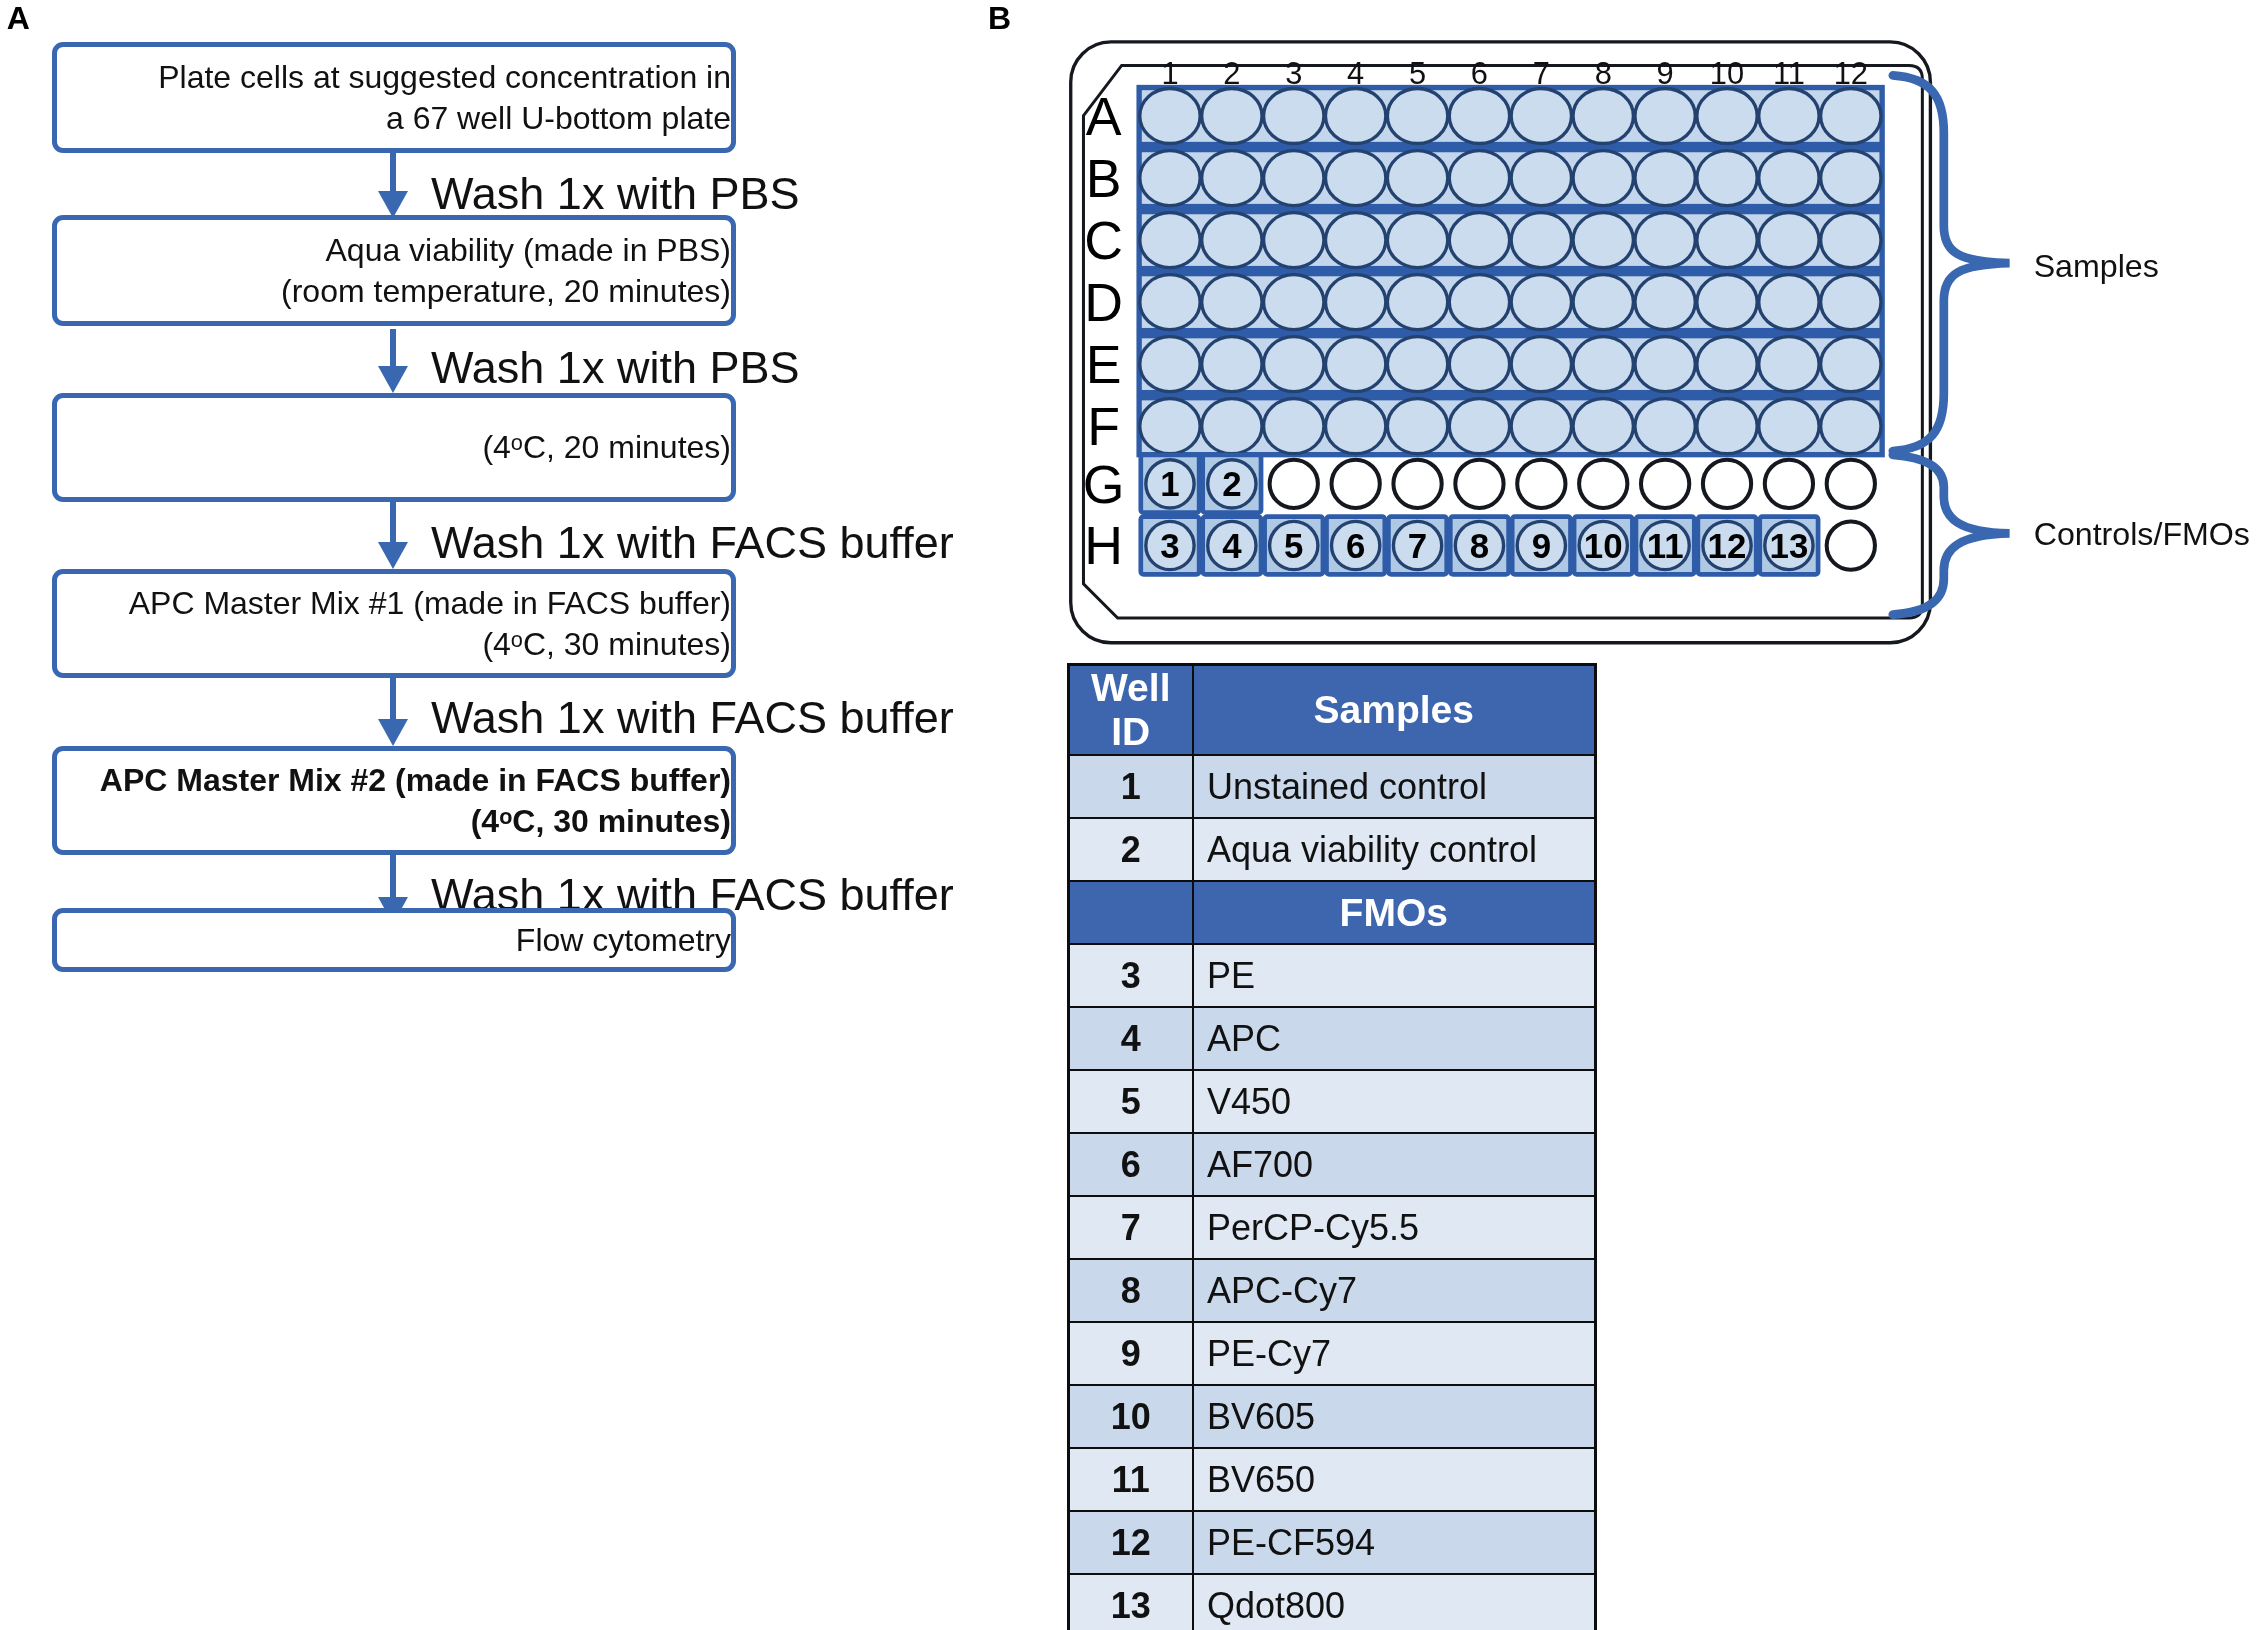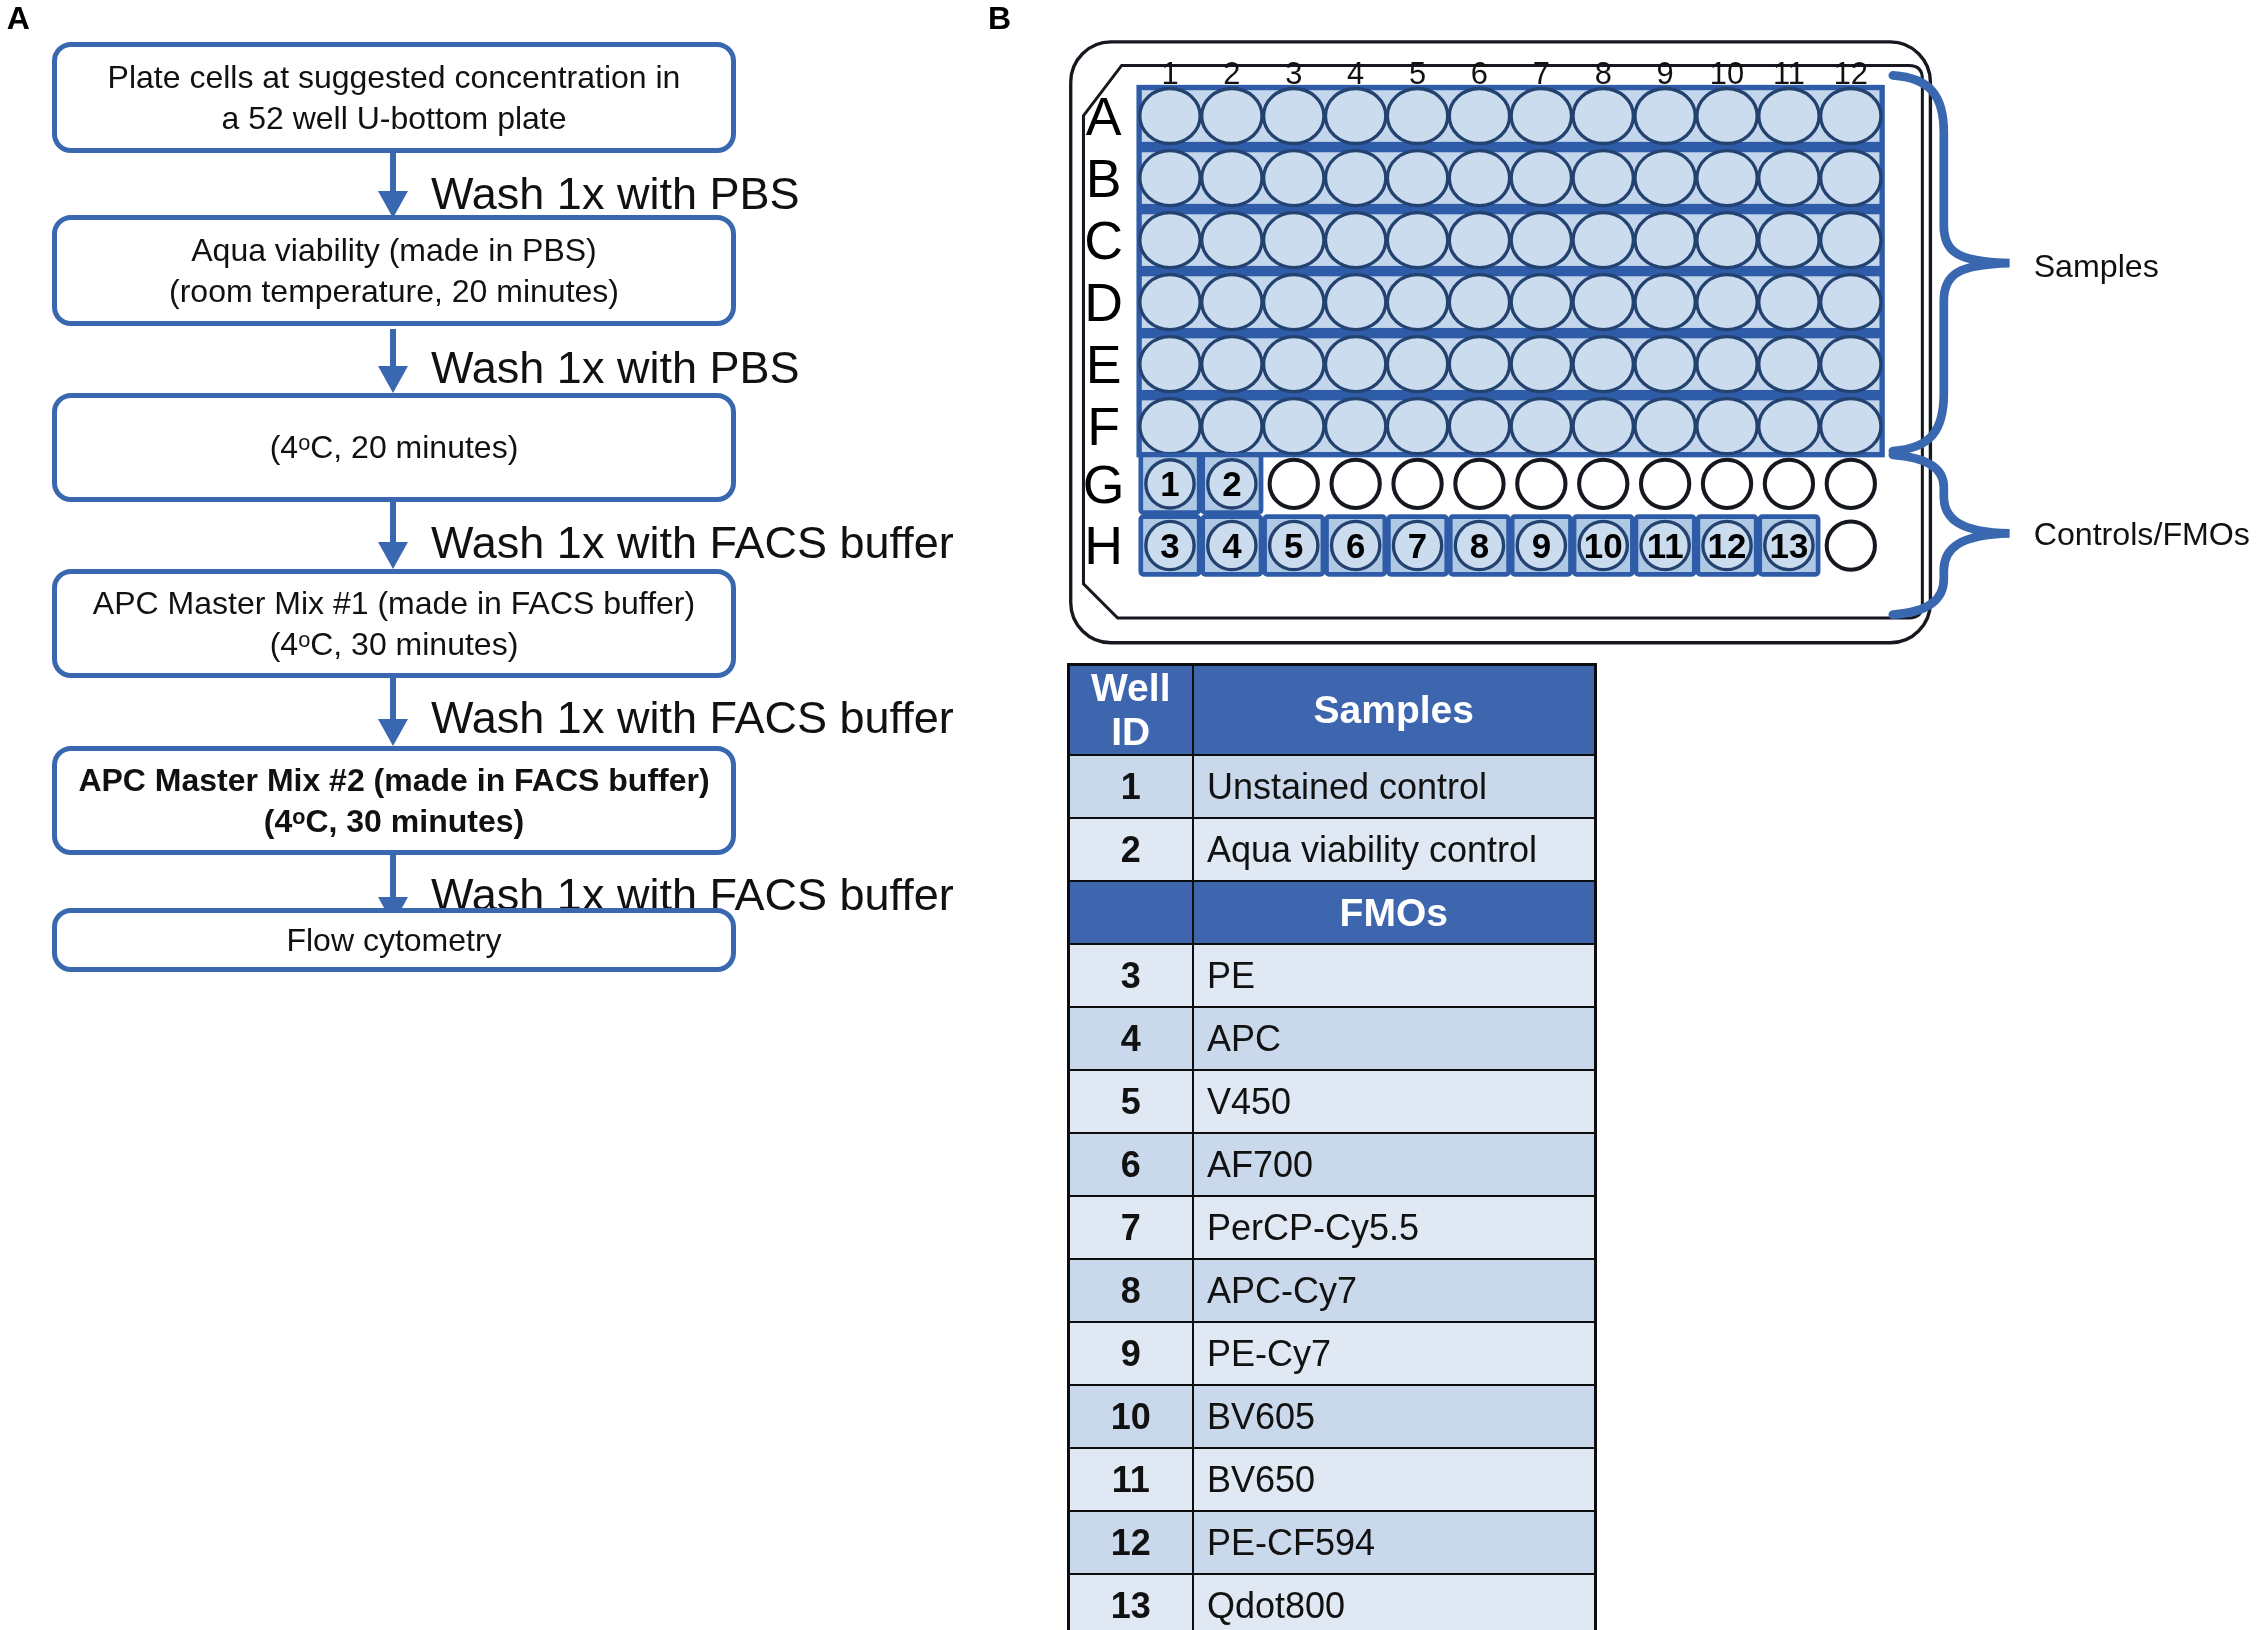--- a/index.html
+++ b/index.html
@@ -8,22 +8,22 @@
     --row_dark:#C9D9EB; --row_light:#DFE8F3; --ink:#111111;
   }
   html,body{margin:0;padding:0;background:#fff;}
   body{font-family:"Liberation Sans","DejaVu Sans",sans-serif;color:var(--ink);}
   #canvas{position:relative;width:2261px;height:1630px;background:#fff;overflow:hidden;}
 
   .plabel{position:absolute;font-size:32px;font-weight:700;color:#000;}
 
   
   .fcbox{position:absolute;left:52px;width:684px;box-sizing:border-box;background:#fff;
-         border:5.4px solid var(--accent);border-radius:19px;
-         display:flex;flex-direction:column;justify-content:center;align-items:center;
+         border:5.4px solid var(--accent);border-radius:11px;
+         display:flex;flex-direction:column;justify-content:center;align-items:flex-end;
          text-align:center;font-size:32px;line-height:41px;color:var(--ink);}
   .stem{position:absolute;left:390px;width:6px;background:var(--accent);}
   .ahead{position:absolute;left:378px;width:0;height:0;
          border-left:15.4px solid transparent;border-right:15.4px solid transparent;
          border-top:27px solid var(--accent);}
   .wash{position:absolute;left:431px;font-size:45px;color:var(--ink);white-space:nowrap;}
 
   
   #plate{position:absolute;left:1060px;top:27px;}
   .outer{fill:#fff;stroke:var(--plain_stroke);stroke-width:5;}
@@ -52,21 +52,21 @@
 </head>
 <body>
 
 <div id="canvas">
 
   <div class="plabel" style="left:6.7px;top:0px;">A</div>
 
   <div>
     <div class="fcbox" style="top:42px;height:111px;">
       <div>Plate cells at suggested concentration in</div>
-      <div>a 52 well U-bottom plate</div>
+      <div>a 67 well U-bottom plate</div>
     </div>
     <div class="stem" style="top:153px;height:39px;"></div>
     <div class="ahead" style="top:191px;"></div>
     <span class="wash" style="top:168px;">Wash 1x with PBS</span>
 
     <div class="fcbox" style="top:215px;height:111px;">
       <div>Aqua viability (made in PBS)</div>
       <div>(room temperature, 20 minutes)</div>
     </div>
     <div class="stem" style="top:329px;height:39px;"></div>

